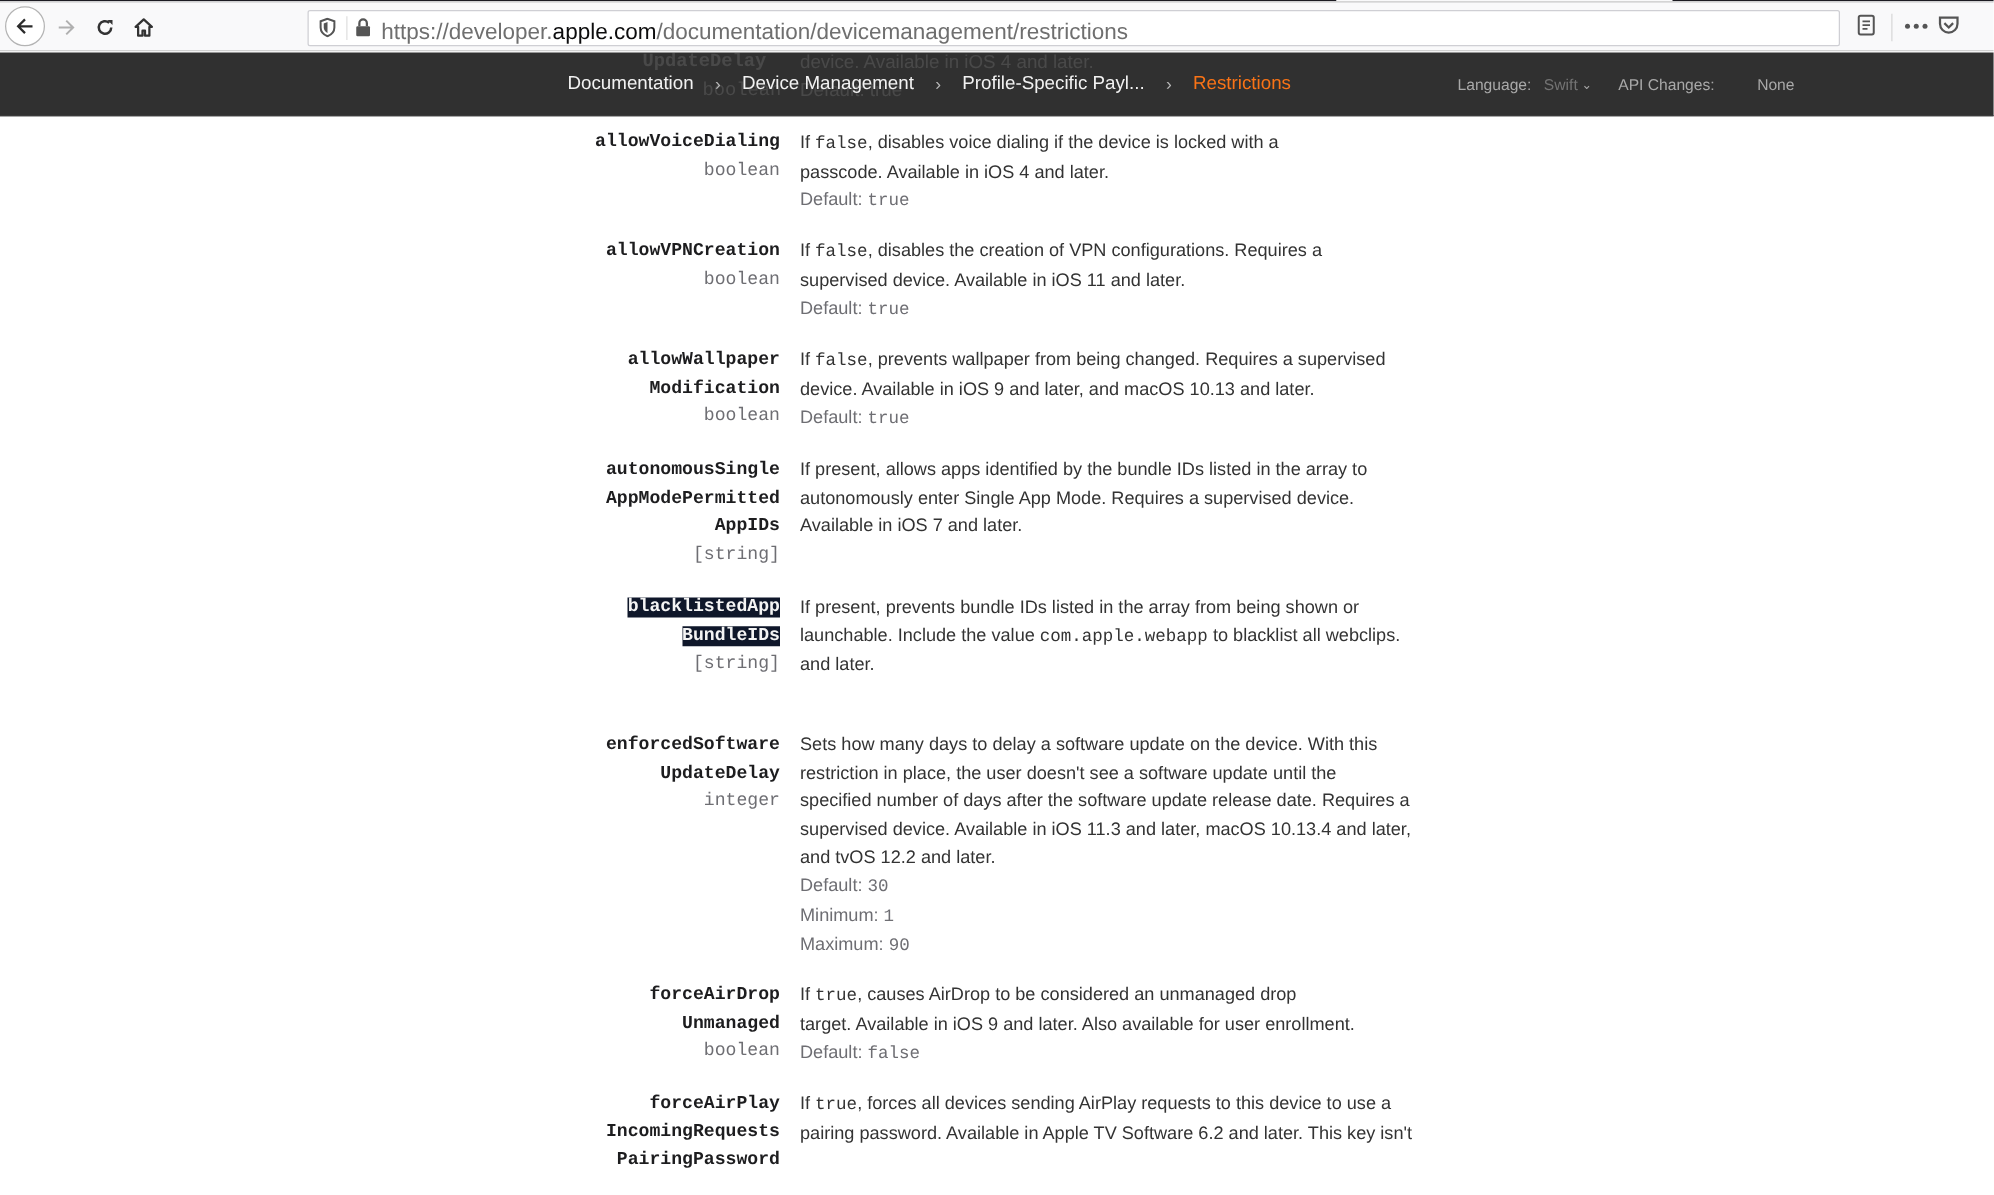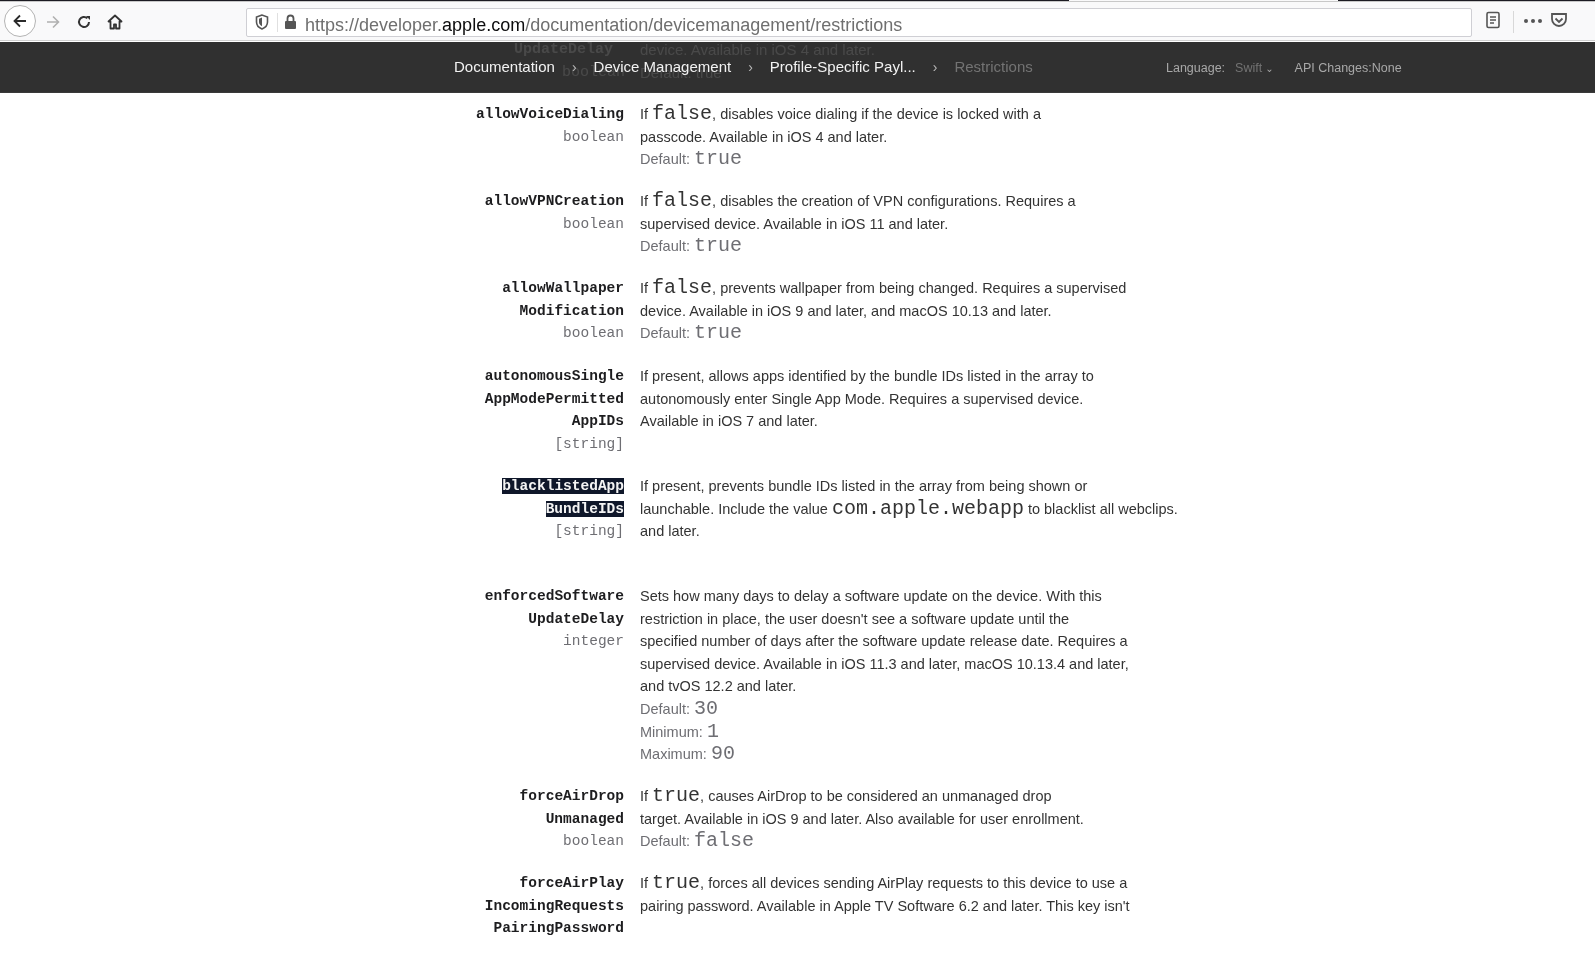--- a/index.html
+++ b/index.html
@@ -25,36 +25,36 @@
     .urlbar .url .host { color: #0c0c0d; }
     .tb-right { position: absolute; top: 9px; }
     .tb-sep { position: absolute; left: 1513px; top: 9px; width: 1px; height: 22px; background: #d8d8d8; }
 
     
     .docnav { position: absolute; top: 42px; left: 0; width: 1595px; height: 51px; background: rgba(30,30,30,0.92); border-bottom: 1px solid #3a3a3a; overflow: hidden; }
     .ghost { position: absolute; color: rgba(255,255,255,0.12); font-size: 15px; white-space: nowrap; }
     .ghost.mono { font-family: "Liberation Mono", monospace; font-weight: bold; }
     .crumbs { position: absolute; left: 454px; top: 16px; display: flex; align-items: center; font-size: 15px; color: #f2f2f2; white-space: nowrap; }
     .crumbs .chev { color: #b8b8b8; margin: 0 17px; font-size: 14px; }
-    .crumbs .current { color: #737373; }
+    .crumbs .current { color: #f97316; }
     .lang { position: absolute; top: 19px; left: 1166px; font-size: 12.5px; color: #a8a8a8; white-space: nowrap; display: flex; align-items: center; }
     .lang .val { color: #737373; margin-left: 10px; }
     .lang .caret { color: #a8a8a8; margin-left: 3px; font-size: 10px; }
     .lang .api { margin-left: 21px; }
-    .lang .none { margin-left: 0; color: #a8a8a8; }
+    .lang .none { margin-left: 34px; color: #a8a8a8; }
 
     
     .content { position: absolute; top: 93px; left: 0; width: 1595px; }
     .param { position: absolute; left: 0; width: 1595px; }
     .pname { position: absolute; right: 971px; text-align: right; font-family: "Liberation Mono", monospace; font-size: 14.5px; line-height: 22.6px; }
     .pname .nm { font-weight: bold; color: #1d1d1f; display: block; }
     .pname .nm.hl span { background: #0f172a; color: #f4f4f4; }
     .pname .ty { color: #6e6e73; display: block; }
     .pdesc { position: absolute; left: 640px; width: 520px; font-size: 14.5px; line-height: 22.6px; color: #333; }
-    .pdesc code, .pdesc .code { font-family: "Liberation Mono", monospace; font-size: 20px; }
+    .pdesc code, .pdesc .code { font-family: "Liberation Mono", monospace; font-size: 14px; }
     .pdesc .meta { color: #6e6e73; display: block; }
     .pdesc .meta .code { color: #6e6e73; }
     .line { display: block; white-space: nowrap; }
   </style>
 </head>
 <body>
 
 <div class="tabstrip">
   <div class="dark" style="left:0;width:1069px;"></div>
   <div class="dark" style="left:1338px;width:257px;"></div>

